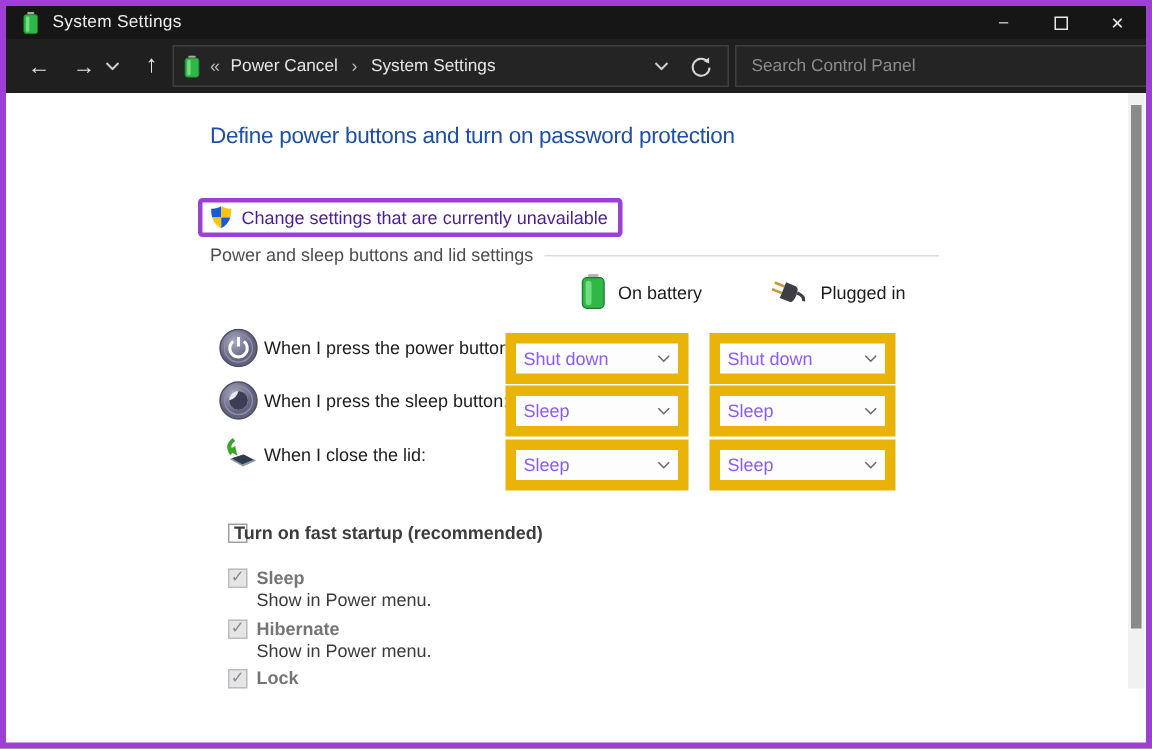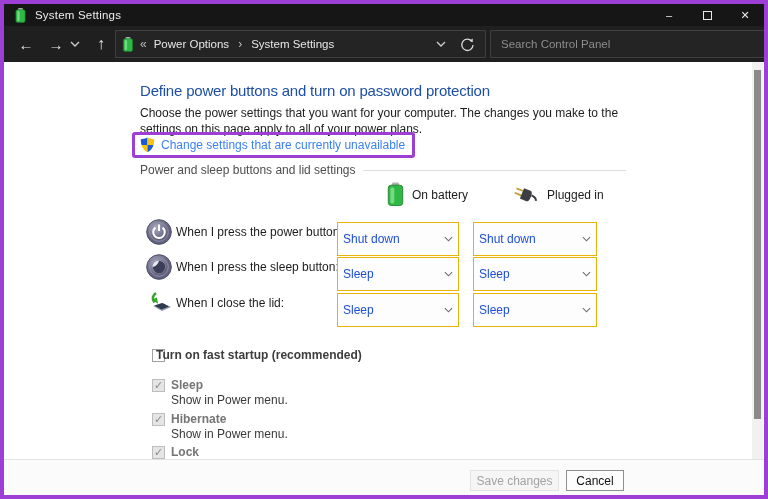--- a/index.html
+++ b/index.html
@@ -24,31 +24,31 @@
   .searchbox { position:absolute; left:486px; top:4px; width:304px; height:28px; border:1px solid #3f3f3f; background:#242424; display:flex; align-items:center; padding:0 10px; }
   .searchbox .ph { color:#8d8d8d; font-size:11.5px; }
   .searchbox svg { margin-left:auto; }
 
   
   .content { position:absolute; top:58px; left:0; right:0; bottom:36px; background:#fff; font-size:12px; color:#1f1f1f; }
   .abs { position:absolute; }
   .page-heading { left:136px; top:20px; font-size:15px; letter-spacing:-0.2px; color:#1d4fa5; }
   .page-desc { left:136px; top:44px; width:500px; line-height:15.5px; color:#1c1c1c; }
   .uac-box { left:128px; top:70px; height:26px; border:3px solid #9d3fd4; border-radius:3px; display:flex; align-items:center; gap:6px; padding:0 7px 0 5px; }
-  .uac-link { color:#3b82f6; font-size:12px; cursor:pointer; }
+  .uac-link { color:#4c1d95; font-size:12px; cursor:pointer; }
 
   .group-row { display:flex; align-items:center; gap:8px; left:136px; width:486px; }
   .group-label { color:#4d4d4d; white-space:nowrap; }
   .group-line { flex:1; border-top:1px solid #dcdcdc; }
 
   .col-hdr { display:flex; align-items:center; gap:8px;padding-left:21px; }
   .col-hdr span { color:#1c1c1c; }
 
   .row-label { color:#1c1c1c; }
-  .select { height:34px; border:1px solid #eab308; background:#fdfdfd; display:flex; align-items:center; padding:0 5px; font-size:12px; color:#1d4ed8; cursor:default; }
+  .select { height:34px; border:7px solid #eab308; background:#fdfdfd; display:flex; align-items:center; padding:0 5px; font-size:12px; color:#8b5cf6; cursor:default; }
   .select .chev { margin-left:auto; }
 
   .cb { width:13px; height:13px; border:1px solid #a0a0a0; background:#fefefe; font-size:11px; line-height:11px; text-align:center; color:#8a8a8a; }
   .cb.checked.disabled { background:#e5e5e8; border-color:#bdbdbd; }
   .cb-label { font-weight:bold; color:#3d3d3d; }
   .cb-label.disabled { color:#757575; }
   .cb-desc { color:#3a3a3a; }
   .learn-link { color:#0a66cc; text-decoration:underline; cursor:pointer; }
 
   
@@ -103,21 +103,21 @@
           <span>↑</span>
         </div>
 
       <div class="addressbar">
         <svg width="12" height="15" viewBox="0 0 20 26">
           <rect x="6" y="0" width="8" height="4" rx="1" fill="#a9a9a9"></rect>
           <rect x="2" y="3" width="16" height="22" rx="3" fill="#2fb845" stroke="#1b7c2b"></rect>
           <rect x="4.4" y="5" width="4" height="18" rx="2" fill="#7fe08c" opacity="0.85"></rect>
         </svg>
         <span class="guillemet">«</span>
-        <span>Power Options</span>
+        <span>Power Cancel</span>
         <span class="crumb-sep">›</span>
         <span>System Settings</span>
         <span class="addr-right">
           <svg width="10" height="6" viewBox="0 0 10 6">
               <polyline points="1,1 5,5 9,1" fill="none" stroke="#cfcfcf" stroke-width="1.3"></polyline>
             </svg>
           <svg width="15" height="15" viewBox="0 0 16 16">
             <path d="M12.5 4.5 A6 6 0 1 0 13.9 8.6" fill="none" stroke="#d8d8d8" stroke-width="1.4"></path>
             <polygon points="13.6,1.5 13.6,5.6 9.9,4.1" fill="#d8d8d8"></polygon>
           </svg>
@@ -129,21 +129,20 @@
         <svg width="13" height="13" viewBox="0 0 14 14">
           <circle cx="6" cy="6" r="4.2" fill="none" stroke="#9a9a9a" stroke-width="1.3"></circle>
           <line x1="9.2" y1="9.2" x2="13" y2="13" stroke="#9a9a9a" stroke-width="1.3"></line>
         </svg>
       </div>
     </div>
 
     <div class="content">
 
       <div class="abs page-heading">Define power buttons and turn on password protection</div>
-      <div class="abs page-desc">Choose the power settings that you want for your computer. The changes you make to the settings on this page apply to all of your power plans.</div>
 
       <div class="abs uac-box">
         <svg width="15" height="16" viewBox="0 0 16 17">
           <defs>
               <clipPath id="shieldclip">
                 <path d="M8 0.5 C10.5 1.8 13 2.3 15.2 2.3 C15.2 9.2 13 13.6 8 16.2 C3 13.6 0.8 9.2 0.8 2.3 C3 2.3 5.5 1.8 8 0.5 Z"></path>
               </clipPath>
             </defs>
           <g clip-path="url(#shieldclip)">
             <rect x="0" y="0" width="8" height="8.5" fill="#1a5ad7"></rect>
@@ -259,19 +258,15 @@
       <div class="abs cb-desc" style="left:167px;top:365px;">Show in Power menu.</div>
 
       <div class="abs cb checked disabled" style="left:148px;top:384px;">✓</div>
       <div class="abs cb-label disabled" style="left:167px;top:383px;">Lock</div>
     </div>
 
     <div class="scroll-track">
       <div class="scroll-thumb"></div>
     </div>
 
-    <div class="footer">
-      <div class="btn btn-save">Save changes</div>
-      <div class="btn btn-cancel">Cancel</div>
-    </div>
 
   </div>
 </div>
 
 </body></html>

